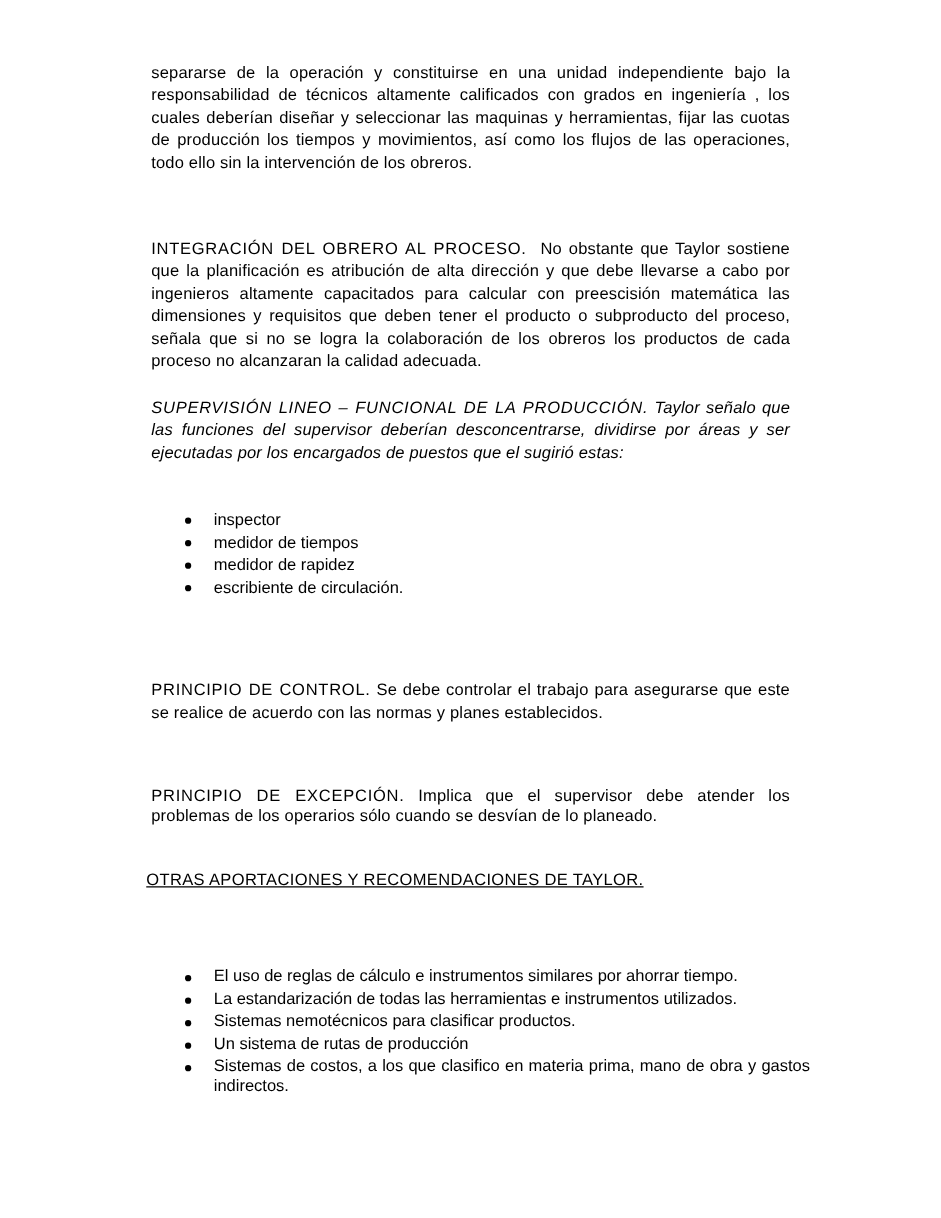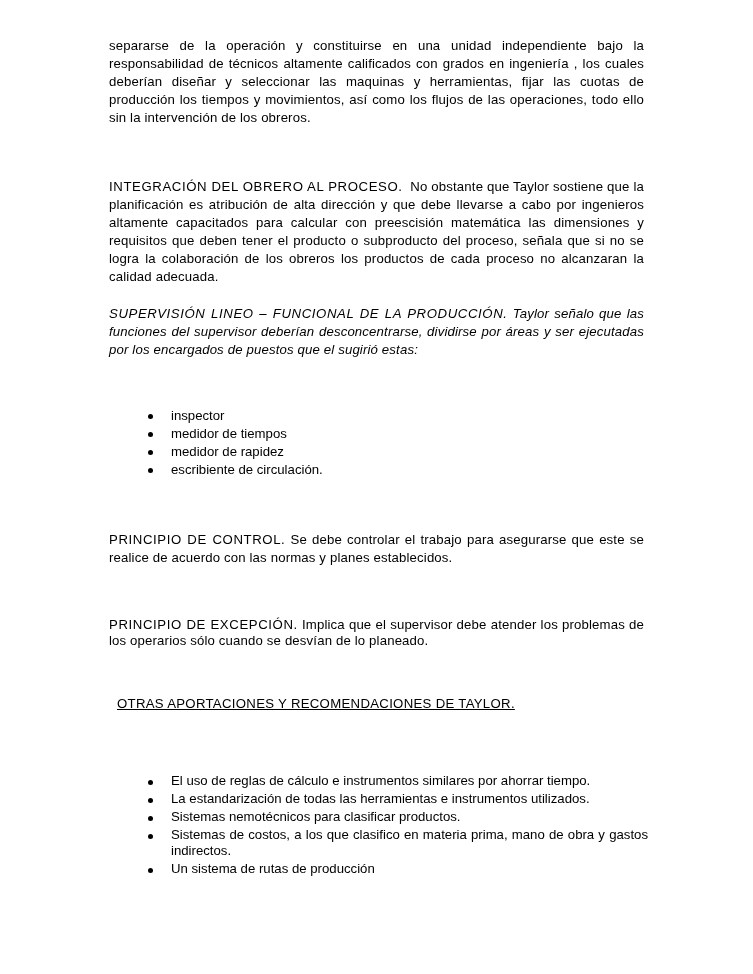--- a/index.html
+++ b/index.html
@@ -1,19 +1,19 @@
 <!DOCTYPE html>
 <html><head>
 <meta charset="utf-8">
 <style>
   html, body { margin: 0; padding: 0; background: #ffffff; }
   body { width: 753px; height: 974px; position: relative; overflow: hidden;
          font-family: "Liberation Sans", sans-serif; color: #000; font-size: 13.2px; }
   .page { position: absolute; left: 105px; top: 33px; width: 543px; }
-  .para { margin: 4px; text-align: justify; line-height: 18px; letter-spacing: 0.15px; }
+  .para { margin: 16px; text-align: justify; line-height: 18px; letter-spacing: 0.15px; }
   .p1 { position: absolute; top: 0; }
   .p2 { position: absolute; top: 141px; }
   .p3 { position: absolute; top: 268px; font-style: italic; }
   .list1 { position: absolute; top: 374px; left: 42px; width: 480px; margin: 0; padding: 0; list-style: none; }
   .list1 li, .list2 li { position: relative; padding-left: 24px; line-height: 18px; }
   .list1 li::before, .list2 li::before { content: ""; position: absolute; left: 1px; top: 7px; width: 5px; height: 5px; border-radius: 50%; background: #000; }
   .p4 { position: absolute; top: 494px; }
   .p5 { position: absolute; top: 580px; line-height: 16px; }
   .heading { position: absolute; top: 650px; margin: 12px; text-decoration: underline; letter-spacing: 0.3px; line-height: 18px; }
   .list2 { position: absolute; top: 740px; left: 42px; width: 501px; margin: 0; padding: 0; list-style: none; }
@@ -40,16 +40,16 @@
   <p class="para p4"><span class="label">PRINCIPIO DE CONTROL.</span><span> Se debe controlar el trabajo para asegurarse que este se realice de acuerdo con las normas y planes establecidos.</span></p>
 
   <p class="para p5"><span class="label">PRINCIPIO DE EXCEPCIÓN.</span><span> Implica que el supervisor debe atender los problemas de los operarios sólo cuando se desvían de lo planeado.</span></p>
 
   <p class="heading">OTRAS APORTACIONES Y RECOMENDACIONES DE TAYLOR.</p>
 
   <ul class="list2">
     <li>El uso de reglas de cálculo e instrumentos similares por ahorrar tiempo.</li>
     <li>La estandarización de todas las herramientas e instrumentos utilizados.</li>
     <li>Sistemas nemotécnicos para clasificar productos.</li>
+    <li>Un sistema de rutas de producción</li>
     <li>Sistemas de costos, a los que clasifico en materia prima, mano de obra y gastos indirectos.</li>
-    <li>Un sistema de rutas de producción</li>
   </ul>
 </div>
 
 </body></html>

